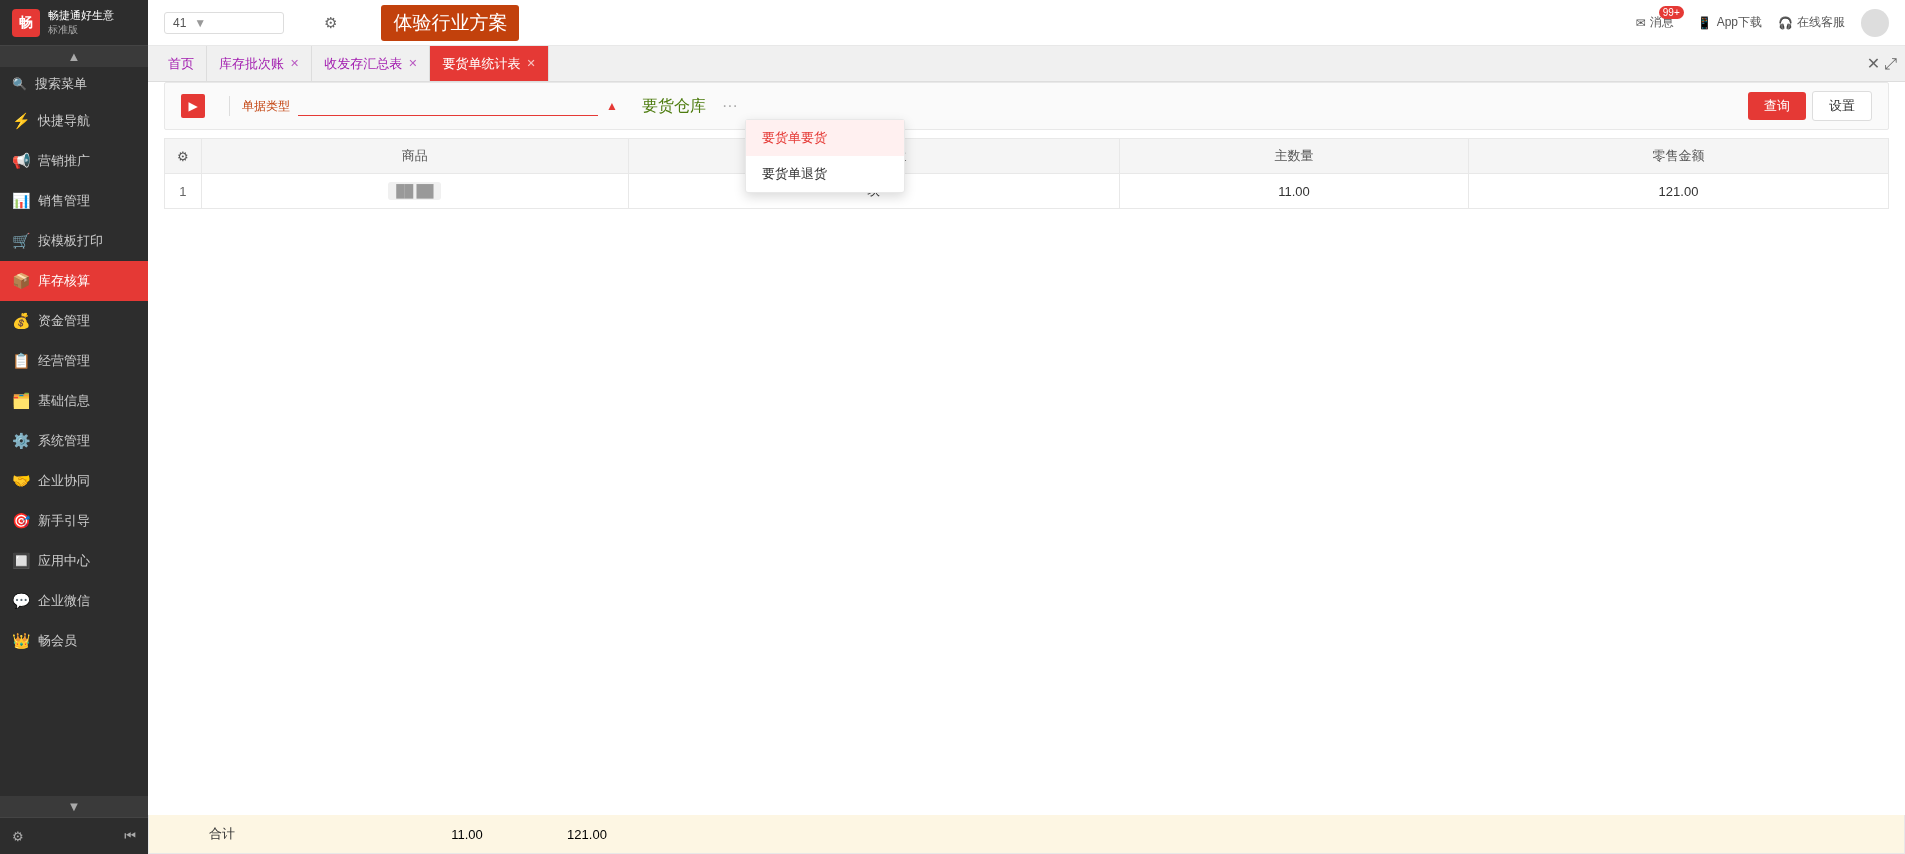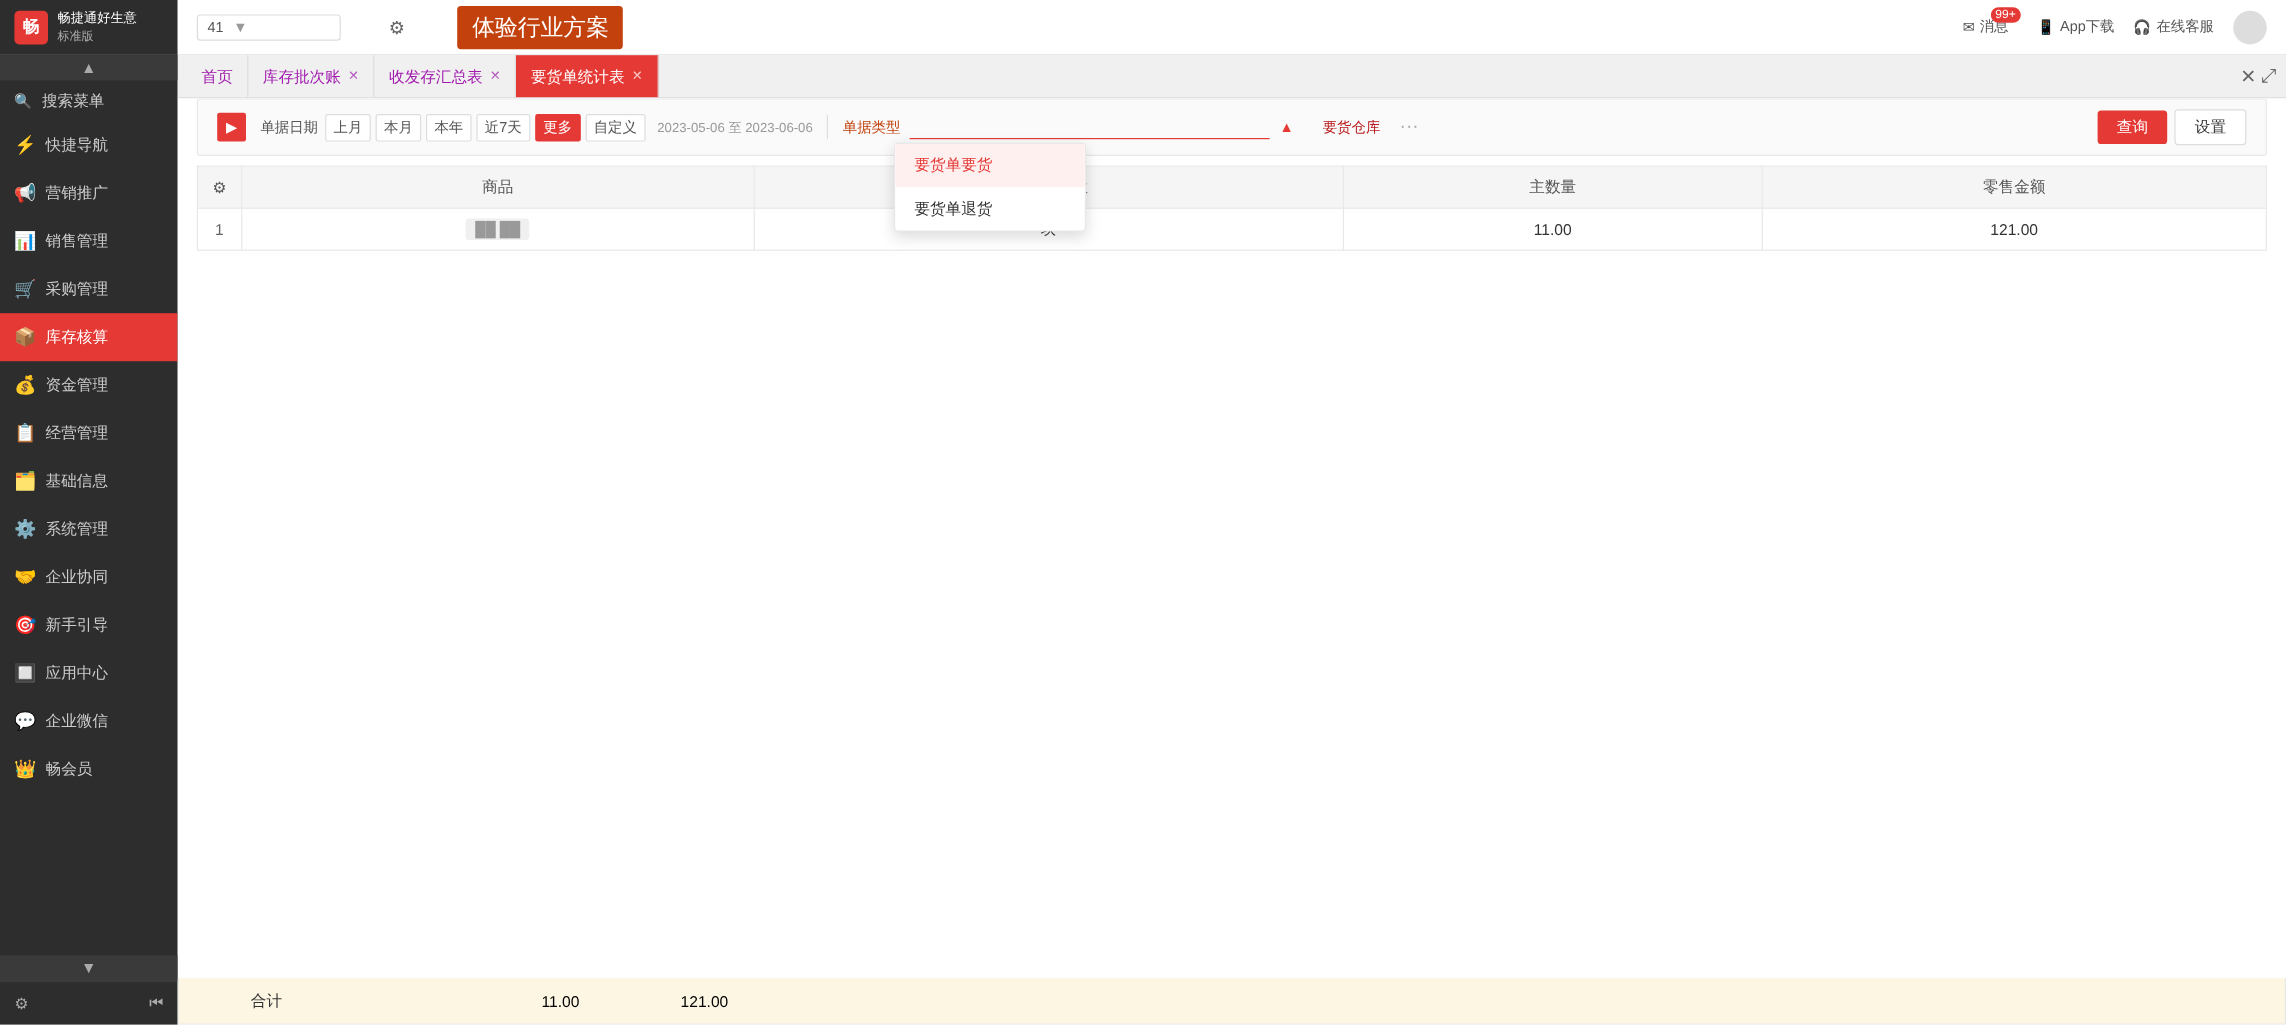--- a/index.html
+++ b/index.html
@@ -332,22 +332,22 @@
       cursor: pointer;
       font-size: 12px;
     }
     .filter-warehouse-group {
       display: flex;
       align-items: center;
       gap: 8px;
       margin-left: 16px;
     }
     .filter-warehouse-label {
-      font-size: 12px;
-      color: #b91c1c;
+      font-size: 16px;
+      color: #4d7c0f;
       white-space: nowrap;
     }
     .filter-more {
       color: #aaa;
       cursor: pointer;
       font-size: 16px;
       margin-left: 8px;
     }
     .query-btn {
       background: #e53935;
@@ -500,21 +500,21 @@
     <div class="nav-item">
       <span class="nav-icon">📢</span>
       <span>营销推广</span>
     </div>
     <div class="nav-item">
       <span class="nav-icon">📊</span>
       <span>销售管理</span>
     </div>
     <div class="nav-item">
       <span class="nav-icon">🛒</span>
-      <span>采购管理</span>
+      <span>按模板打印</span>
     </div>
     <div class="nav-item active">
       <span class="nav-icon">📦</span>
       <span>库存核算</span>
     </div>
     <div class="nav-item">
       <span class="nav-icon">💰</span>
       <span>资金管理</span>
     </div>
     <div class="nav-item">
@@ -608,32 +608,20 @@
       <button style="border:none;background:none;cursor:pointer;font-size:16px;color:#666;">⤢</button>
     </div>
   </div>
 
   <div class="page-content">
 
 
     <div class="filter-bar" style="position:relative;">
       <div class="filter-toggle">▶</div>
 
-      <div class="filter-group">
-        <span class="filter-label">单据日期</span>
-        <div class="date-btns">
-          <button class="date-btn">上月</button>
-          <button class="date-btn">本月</button>
-          <button class="date-btn">本年</button>
-          <button class="date-btn">近7天</button>
-          <button class="date-btn hot">更多</button>
-          <button class="date-btn">自定义</button>
-        </div>
-        <span class="date-range">2023-05-06 至 2023-06-06</span>
-      </div>
 
       <div class="filter-divider"></div>
 
       <div class="filter-select-group">
         <span class="filter-select-label">单据类型</span>
         <input class="filter-select-input" type="text" value="" style="border-top: none; border-right: none; border-left: none; border-image: initial; border-bottom: 1px solid rgb(229, 57, 53); min-width: 180px;">
         <span class="filter-select-arrow">▲</span>
 
         <div class="filter-warehouse-group">
           <span class="filter-warehouse-label">要货仓库</span>

